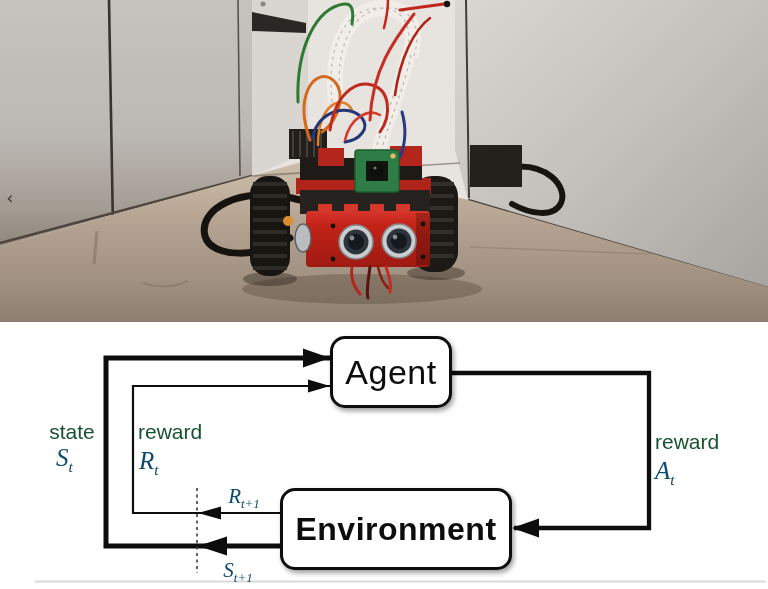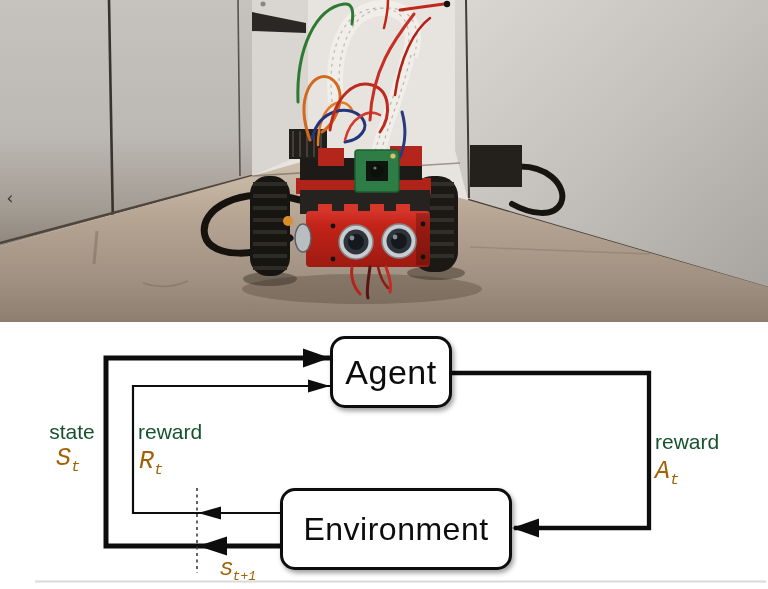--- a/index.html
+++ b/index.html
@@ -10,26 +10,26 @@
   .carousel-prev{position:absolute;left:2px;top:188px;width:16px;height:20px;
        font-size:17px;line-height:20px;color:#3e3832;text-align:center;cursor:pointer;
        font-family:"DejaVu Sans",sans-serif;}
   .diagram{position:absolute;left:0;top:322px;width:724px;height:267px;}
   .diagram svg{position:absolute;left:0;top:0;width:768px;height:267px;}
   .dbox{position:absolute;box-sizing:border-box;background:#ffffff;
         border:3.5px solid #0d0d0d;border-radius:15px;
         box-shadow:2px 3px 5px rgba(0,0,0,0.38);
         display:flex;align-items:center;justify-content:center;}
   .agent-box{left:330px;top:14px;width:122px;height:72px;}
-  .env-box{left:280px;top:166px;width:232px;height:82px;}
+  .env-box{left:280px;top:166px;width:232px;height:82px;font-weight:bold;}
   .boxlabel{font-size:34px;color:#0d0d0d;letter-spacing:0.5px;}
   .env-box .boxlabel{font-size:32px;}
   .word{position:absolute;font-size:21px;color:#14532d;}
-  .math{position:absolute;font-family:Liberation Mono, monospace;font-style:italic;
-        font-size:25px;color:#a16207;}
+  .math{position:absolute;font-family:Liberation Serif, serif;font-style:italic;
+        font-size:25px;color:#0c4a6e;}
   .math sub{font-size:0.62em;font-style:italic;line-height:0;}
   .mmid{font-size:21px;}
   .w-state{left:36px;top:98px;width:72px;text-align:center;}
   .s-state{left:56px;top:122px;}
   .w-reward{left:138px;top:98px;}
   .s-reward{left:139px;top:125px;}
   .w-action{left:655px;top:108px;}
   .s-action{left:655px;top:135px;}
   .s-nextr{left:206px;top:162px;width:76px;text-align:center;}
   .s-nexts{left:200px;top:193px;width:76px;text-align:center;margin-top:43px;}
@@ -218,14 +218,15 @@
 
   <div class="word w-state">state</div>
   <div class="math s-state"><span>S</span><sub>t</sub></div>
 
   <div class="word w-reward">reward</div>
   <div class="math s-reward"><span>R</span><sub>t</sub></div>
 
   <div class="word w-action">reward</div>
   <div class="math s-action"><span>A</span><sub>t</sub></div>
 
+  <div class="math mmid s-nextr"><span>R</span><sub>t+1</sub></div>
   <div class="math mmid s-nexts"><span>S</span><sub>t+1</sub></div>
 </div>
 
 </body></html>

